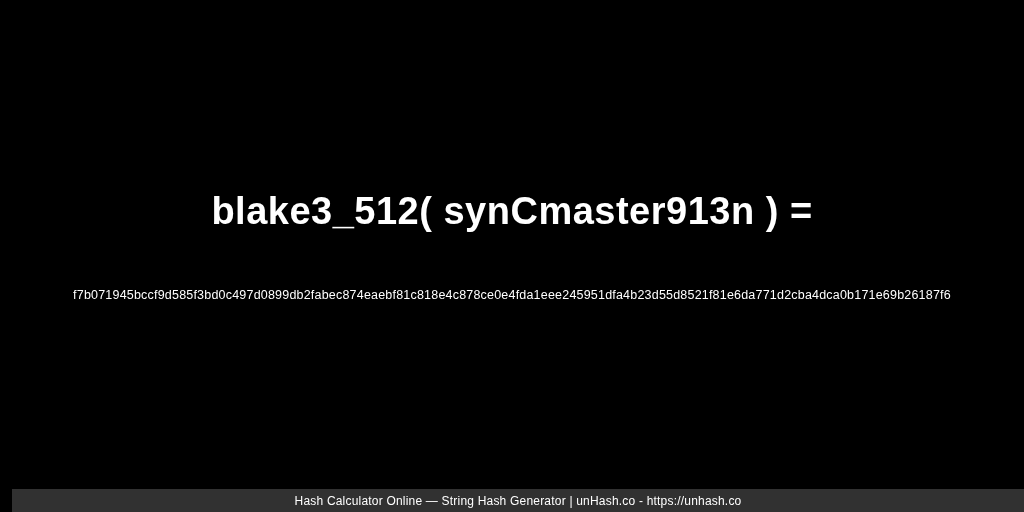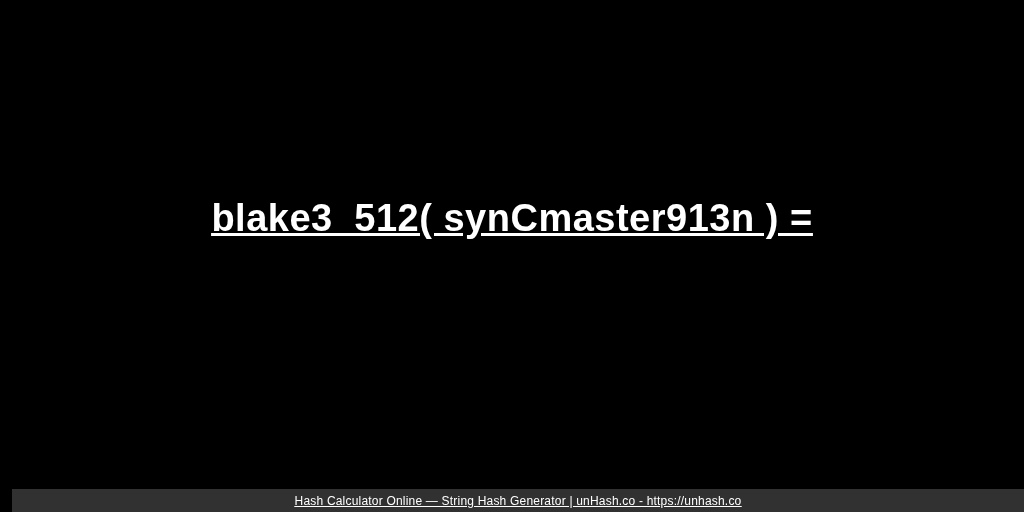--- a/index.html
+++ b/index.html
@@ -1,19 +1,18 @@
 <!DOCTYPE html>
 <html><head>
   <meta charset="utf-8">
   <style>
     * {
       margin: 0;
       padding: 0;
       box-sizing: border-box;
-      text-decoration: underline;
     }
     body {
       width: 1024px;
       height: 512px;
       background: #000000;
       color: #ffffff;
       font-family: Arial, Helvetica, sans-serif;
       display: flex;
       flex-direction: column;
       justify-content: center;
@@ -57,17 +56,18 @@
       text-align: center;
       padding: 5px 0 4px 0;
       letter-spacing: 0.2px;
     }
   </style>
 </head>
 <body>
 
 <div class="main-content">
   <div class="heading">blake3_512( synCmaster913n ) =</div>
+  <div class="hash-output">f7b071945bccf9d585f3bd0c497d0899db2fabec874eaebf81c818e4c878ce0e4fda1eee245951dfa4b23d55d8521f81e6da771d2cba4dca0b171e69b26187f6</div>
 </div>
 
 <div class="footer">
   <span>Hash Calculator Online — String Hash Generator | unHash.co - https://unhash.co</span>
 </div>
 
 </body></html>

